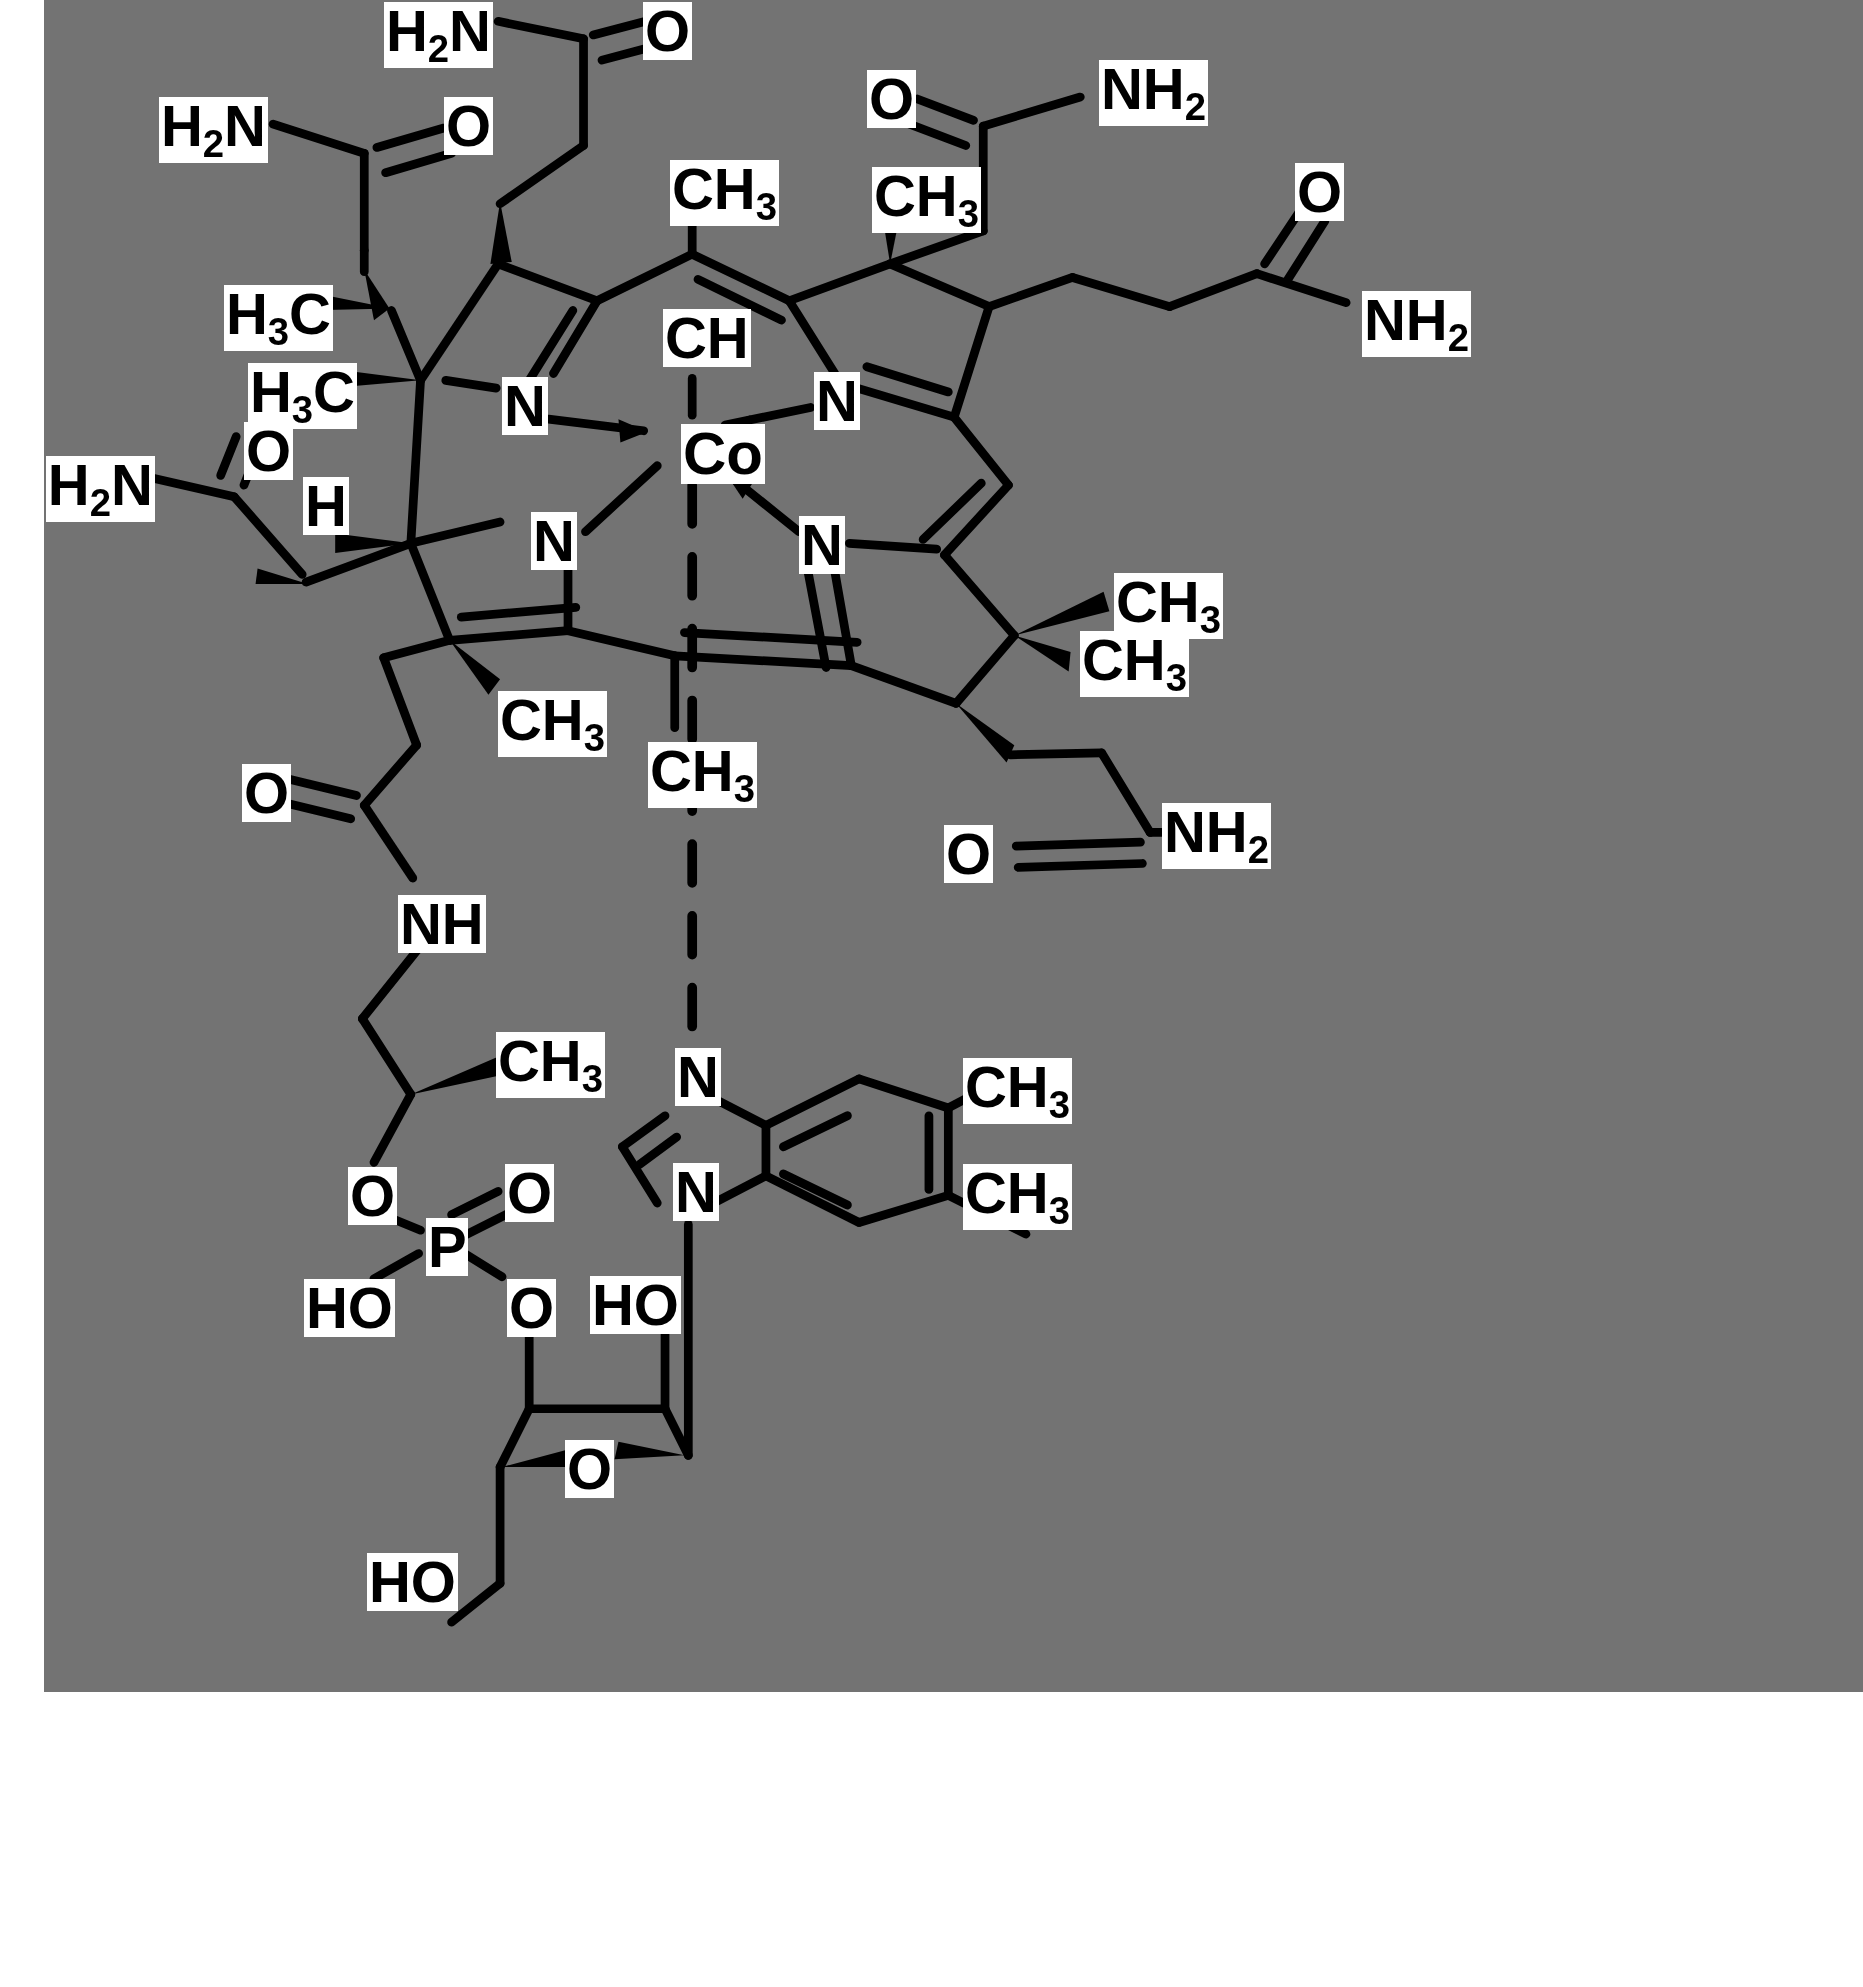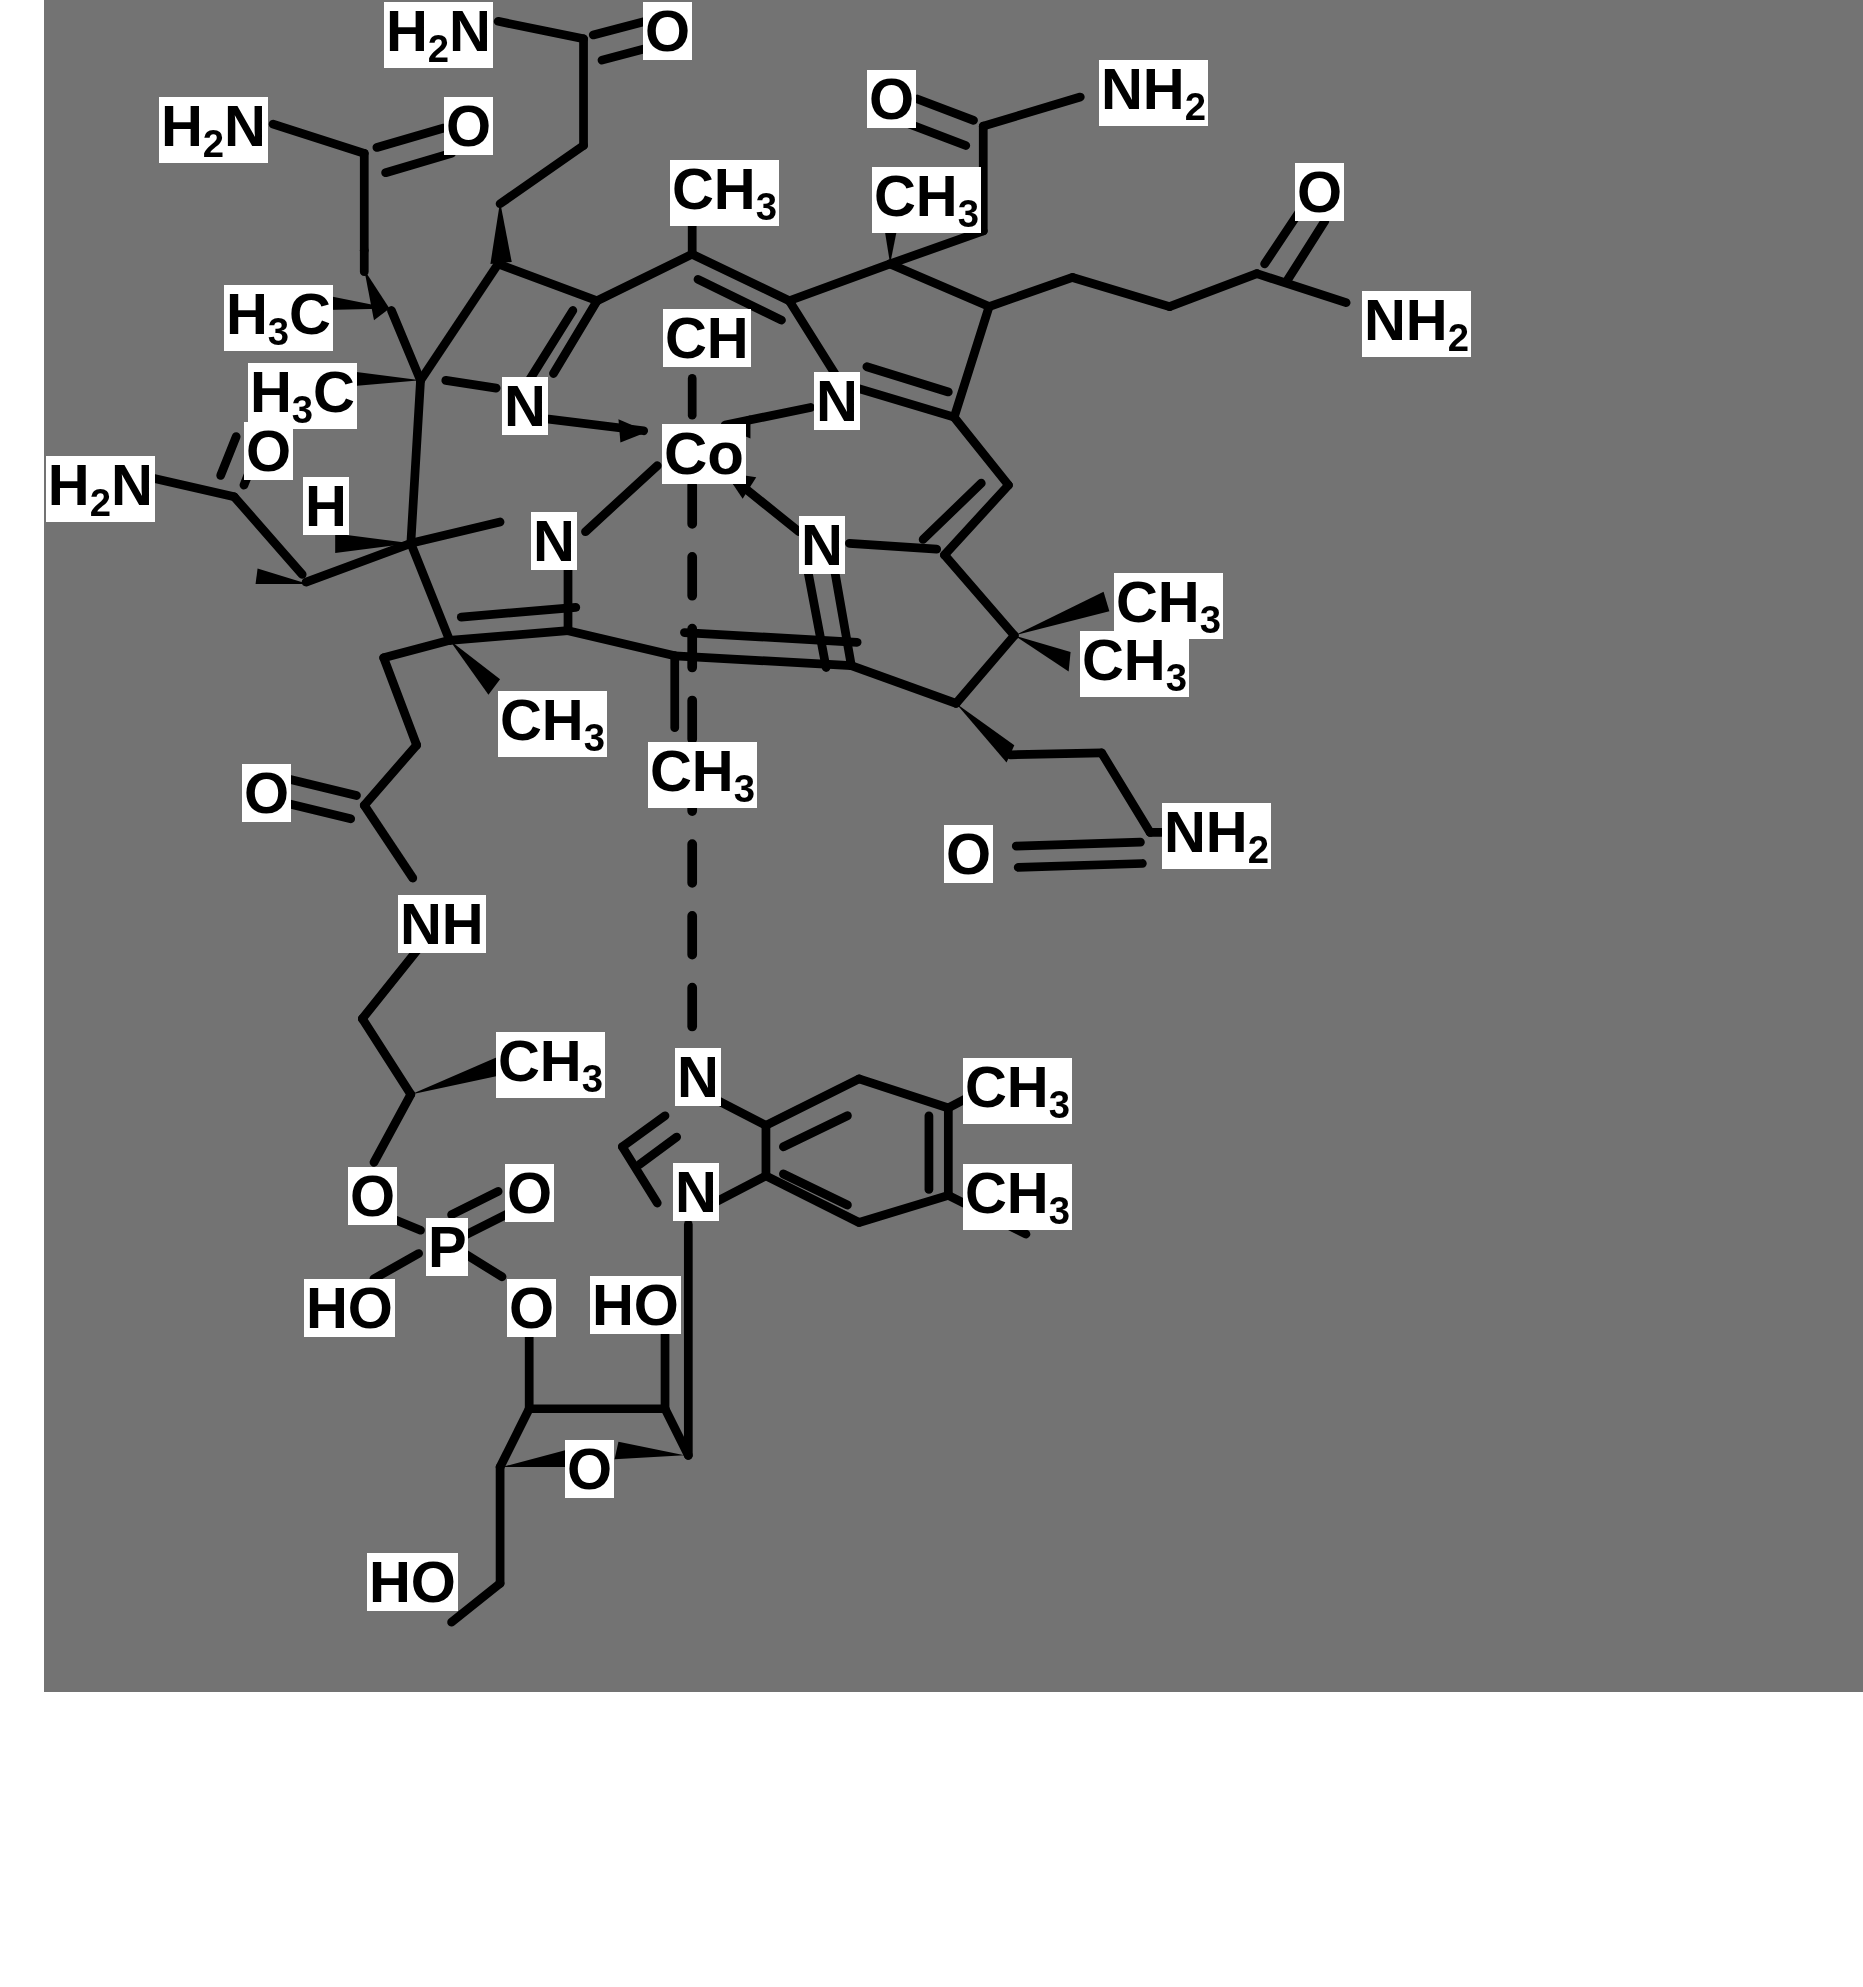--- a/index.html
+++ b/index.html
@@ -202,21 +202,21 @@
       <div class="lbl grp" style="left: 1055px; top: 60px;">NH<sub>2</sub></div>
       <div class="lbl grp" style="left: 626px; top: 160px;">CH<sub>3</sub></div>
       <div class="lbl grp" style="left: 828px; top: 167px;">CH<sub>3</sub></div>
       <div class="lbl atom" style="left: 1251px; top: 163px;">O</div>
       <div class="lbl grp" style="left: 1318px; top: 291px;">NH<sub>2</sub></div>
       <div class="lbl grp" style="left: 180px; top: 285px;">H<sub>3</sub>C</div>
       <div class="lbl grp" style="left: 619px; top: 309px;">CH</div>
       <div class="lbl grp" style="left: 204px; top: 363px;">H<sub>3</sub>C</div>
       <div class="lbl atom" style="left: 458px; top: 377px;">N</div>
       <div class="lbl atom" style="left: 770px; top: 372px;">N</div>
-      <div class="lbl co" style="left: 618px; top: 424px;">Co</div>
+      <div class="lbl co" style="left: 637px; top: 424px;">Co</div>
       <div class="lbl grp" style="left: 1.9px; top: 456px;">H<sub>2</sub>N</div>
       <div class="lbl atom" style="left: 200px; top: 422px;">O</div>
       <div class="lbl atom" style="left: 259px; top: 477px;">H</div>
       <div class="lbl atom" style="left: 487px; top: 512px;">N</div>
       <div class="lbl atom" style="left: 755px; top: 516px;">N</div>
       <div class="lbl grp" style="left: 1070px; top: 573px;">CH<sub>3</sub></div>
       <div class="lbl grp" style="left: 1036px; top: 631px;">CH<sub>3</sub></div>
       <div class="lbl grp" style="left: 454px; top: 691px;">CH<sub>3</sub></div>
       <div class="lbl grp" style="left: 604px; top: 742px;">CH<sub>3</sub></div>
       <div class="lbl atom" style="left: 198px; top: 764px;">O</div>

